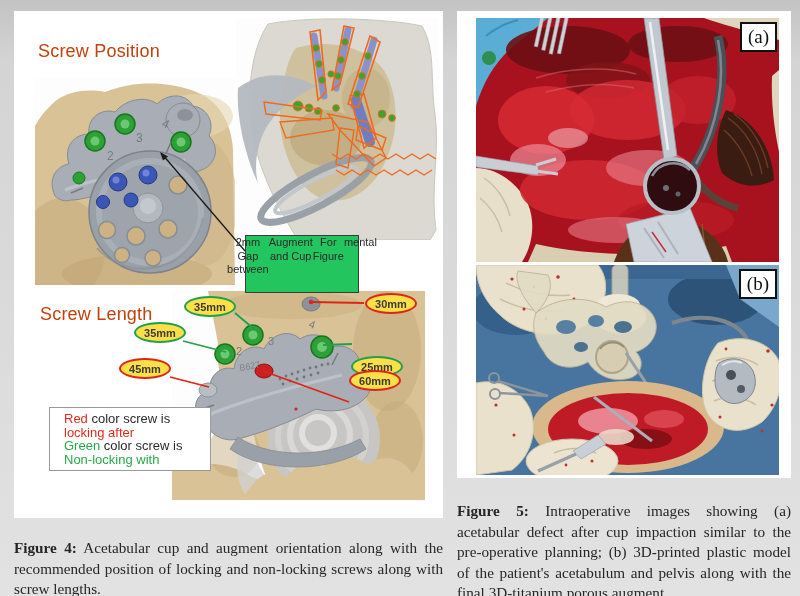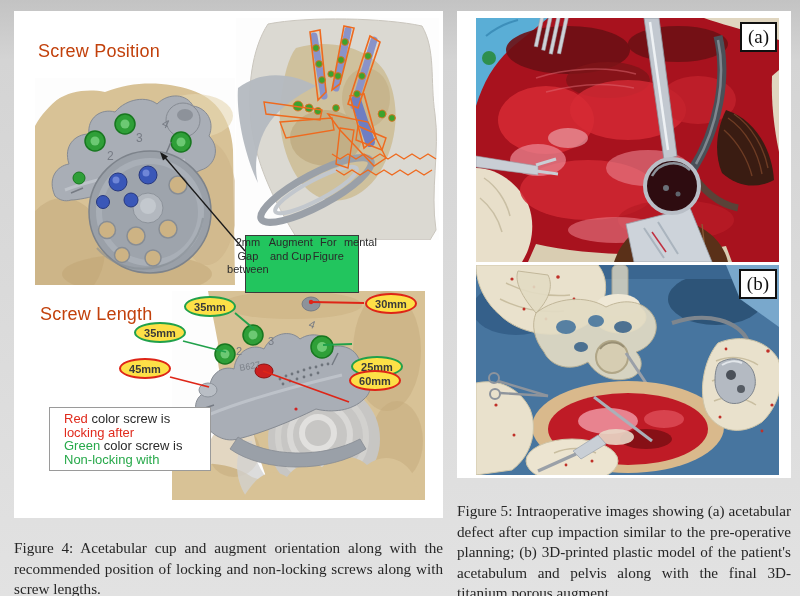--- a/index.html
+++ b/index.html
@@ -50,21 +50,21 @@
     background:#fff;border:1px solid #9a9a9a;
     padding:4px 14px;font-size:13px;line-height:13.5px;color:#2a2a2a;margin-left:12px;
   }
   .lg-red{color:#e02b1d;}
   .lg-green{color:#27a94a;}
 
   .caption{
     position:absolute;font-family:"Liberation Serif","DejaVu Serif",serif;
     font-size:15.2px;line-height:20.5px;color:#262626;text-align:justify;
   }
-  .caption b{font-weight:400;}
+  .caption b{font-weight:700;}
   #caption-fig4{left:14px;top:523px;width:429px;}
   #caption-fig5{left:457px;top:486px;width:334px;}
 
   .photo{position:absolute;left:19px;overflow:hidden;}
   #photo-a{top:7px;width:303px;height:244px;}
   #photo-b{top:254px;width:303px;height:210px;}
   .photo svg{display:block;width:100%;height:100%;}
   .plabel{
     position:absolute;top:4px;right:2px;
     background:#fff;border:2px solid #101010;

